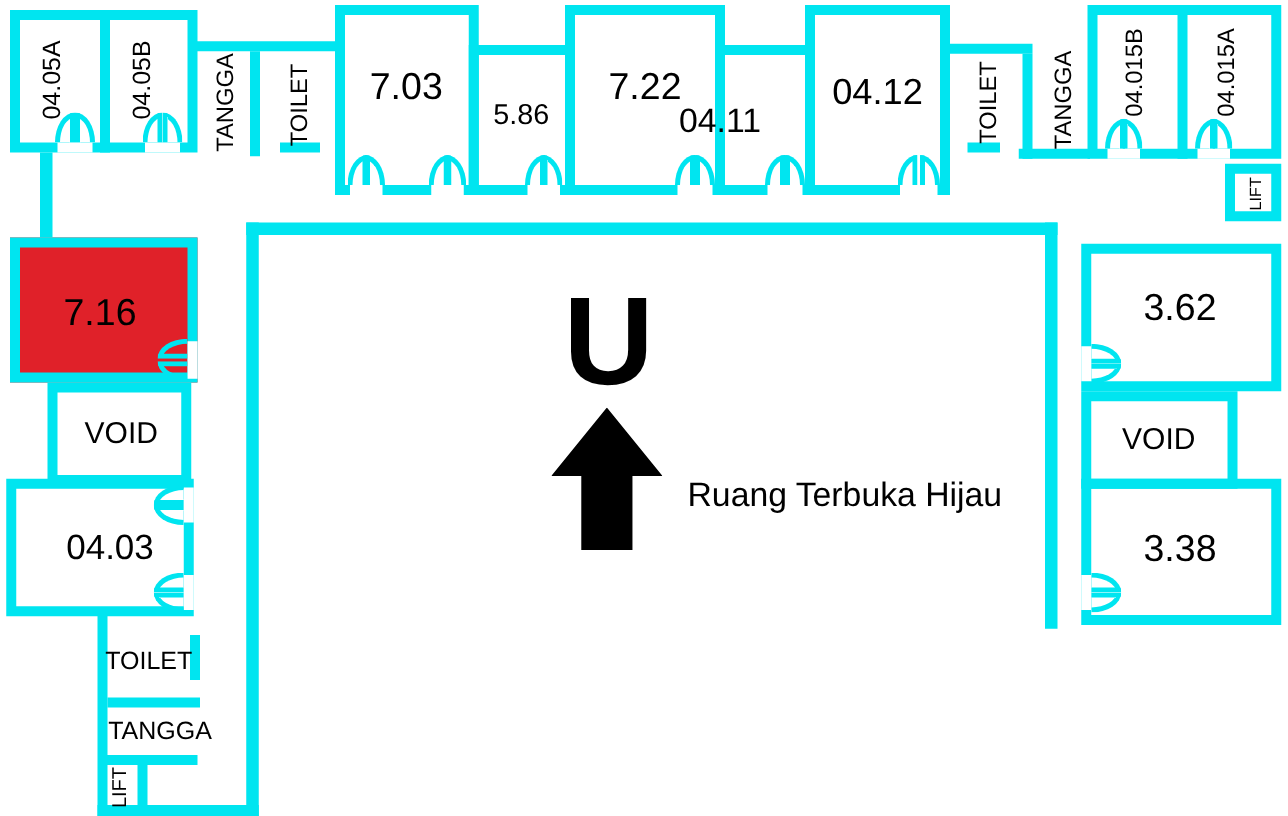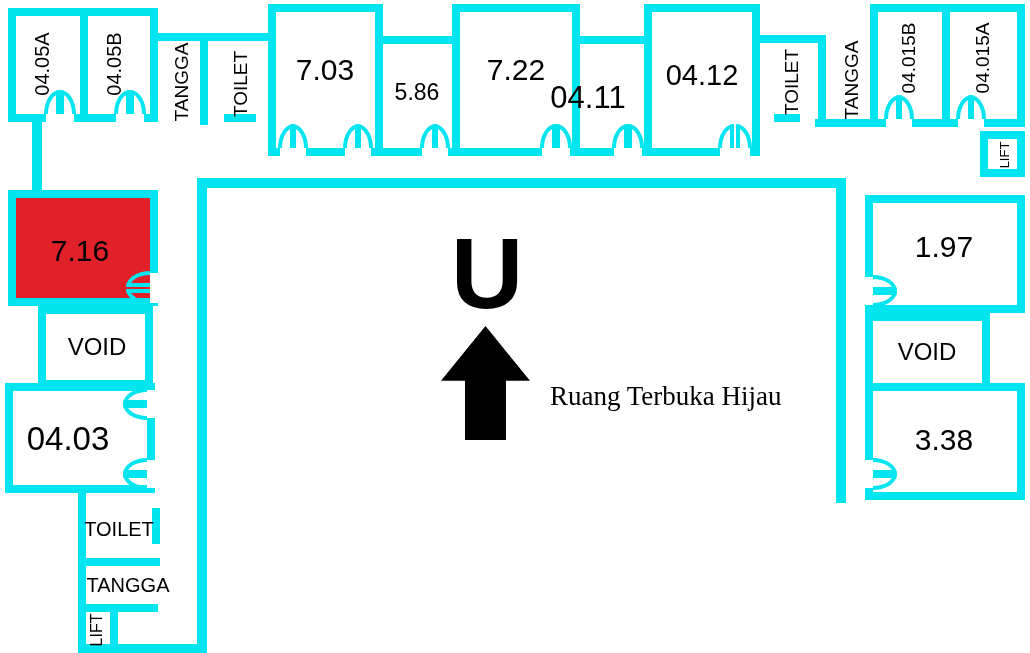--- a/index.html
+++ b/index.html
@@ -18,21 +18,21 @@
     border:4px solid var(--wall);border-bottom:none;background:transparent;display:block;}
   .door .leaf.l{left:0;border-top-left-radius:100% 100%;}
   .door .leaf.r{right:0;border-top-right-radius:100% 100%;}
   .door.rl{transform:rotate(-90deg);}
   .door.rr{transform:rotate(90deg);}
   .north-u{position:absolute;left:487px;top:273px;transform:translate(-50%,-50%);
     font-size:100px;font-weight:bold;line-height:1;}
   .north-arrow{position:absolute;left:441px;top:326px;width:89px;height:114px;background:#000;
     clip-path:polygon(50% 0,100% 48%,73% 48%,73% 100%,27% 100%,27% 48%,0 48%);}
   .open-space{position:absolute;left:550px;top:396px;transform:translate(0,-50%);
-    font-size:27px;white-space:nowrap;font-family:Liberation Serif, serif;}
+    font-size:27px;white-space:nowrap;}
 </style>
 </head>
 <body>
 
 <div class="plan">
 
   <div class="room" style="left:8px;top:8px;width:150px;height:114px"></div>
   <div class="room" style="left:268px;top:4px;width:115px;height:152px"></div>
   <div class="room" style="left:375px;top:36px;width:85px;height:120px"></div>
   <div class="room" style="left:452px;top:4px;width:128px;height:152px"></div>
@@ -143,33 +143,33 @@
       <i class="leaf r"></i>
     </div>
 
   <div class="label rot" style="left:42px;top:64px;font-size:20px">04.05A</div>
   <div class="label rot" style="left:114px;top:64px;font-size:20px">04.05B</div>
   <div class="label rot" style="left:181px;top:82px;font-size:19px">TANGGA</div>
   <div class="label rot" style="left:240px;top:84px;font-size:19px">TOILET</div>
   <div class="label" style="left:325px;top:70px;font-size:30px">7.03</div>
   <div class="label" style="left:417px;top:92px;font-size:23px">5.86</div>
   <div class="label" style="left:516px;top:70px;font-size:30px">7.22</div>
-  <div class="label" style="left:588px;top:97px;font-size:31px">04.11</div>
+  <div class="label" style="left:576px;top:97px;font-size:27px">04.11</div>
   <div class="label" style="left:702px;top:75px;font-size:29px">04.12</div>
   <div class="label rot" style="left:791px;top:82px;font-size:19px">TOILET</div>
   <div class="label rot" style="left:851px;top:80px;font-size:19px">TANGGA</div>
   <div class="label rot" style="left:908px;top:58px;font-size:19px">04.015B</div>
   <div class="label rot" style="left:982px;top:58px;font-size:19px">04.015A</div>
   <div class="label rot" style="left:1004px;top:155px;font-size:13px">LIFT</div>
-  <div class="label" style="left:944px;top:247px;font-size:30px">1.97</div>
+  <div class="label" style="left:944px;top:247px;font-size:30px">3.62</div>
   <div class="label" style="left:927px;top:352px;font-size:24px">VOID</div>
   <div class="label" style="left:944px;top:440px;font-size:30px">3.38</div>
   <div class="label" style="left:80px;top:251px;font-size:30px">7.16</div>
   <div class="label" style="left:97px;top:347px;font-size:24px">VOID</div>
-  <div class="label" style="left:68px;top:438px;font-size:33px">04.03</div>
+  <div class="label" style="left:88px;top:438px;font-size:28px">04.03</div>
   <div class="label" style="left:119px;top:529px;font-size:20px">TOILET</div>
   <div class="label" style="left:128px;top:585px;font-size:20px">TANGGA</div>
   <div class="label rot" style="left:97px;top:630px;font-size:16px">LIFT</div>
 
   <div class="north-u">U</div>
   <div class="north-arrow"></div>
   <div class="open-space">Ruang Terbuka Hijau</div>
 
 </div>
 

